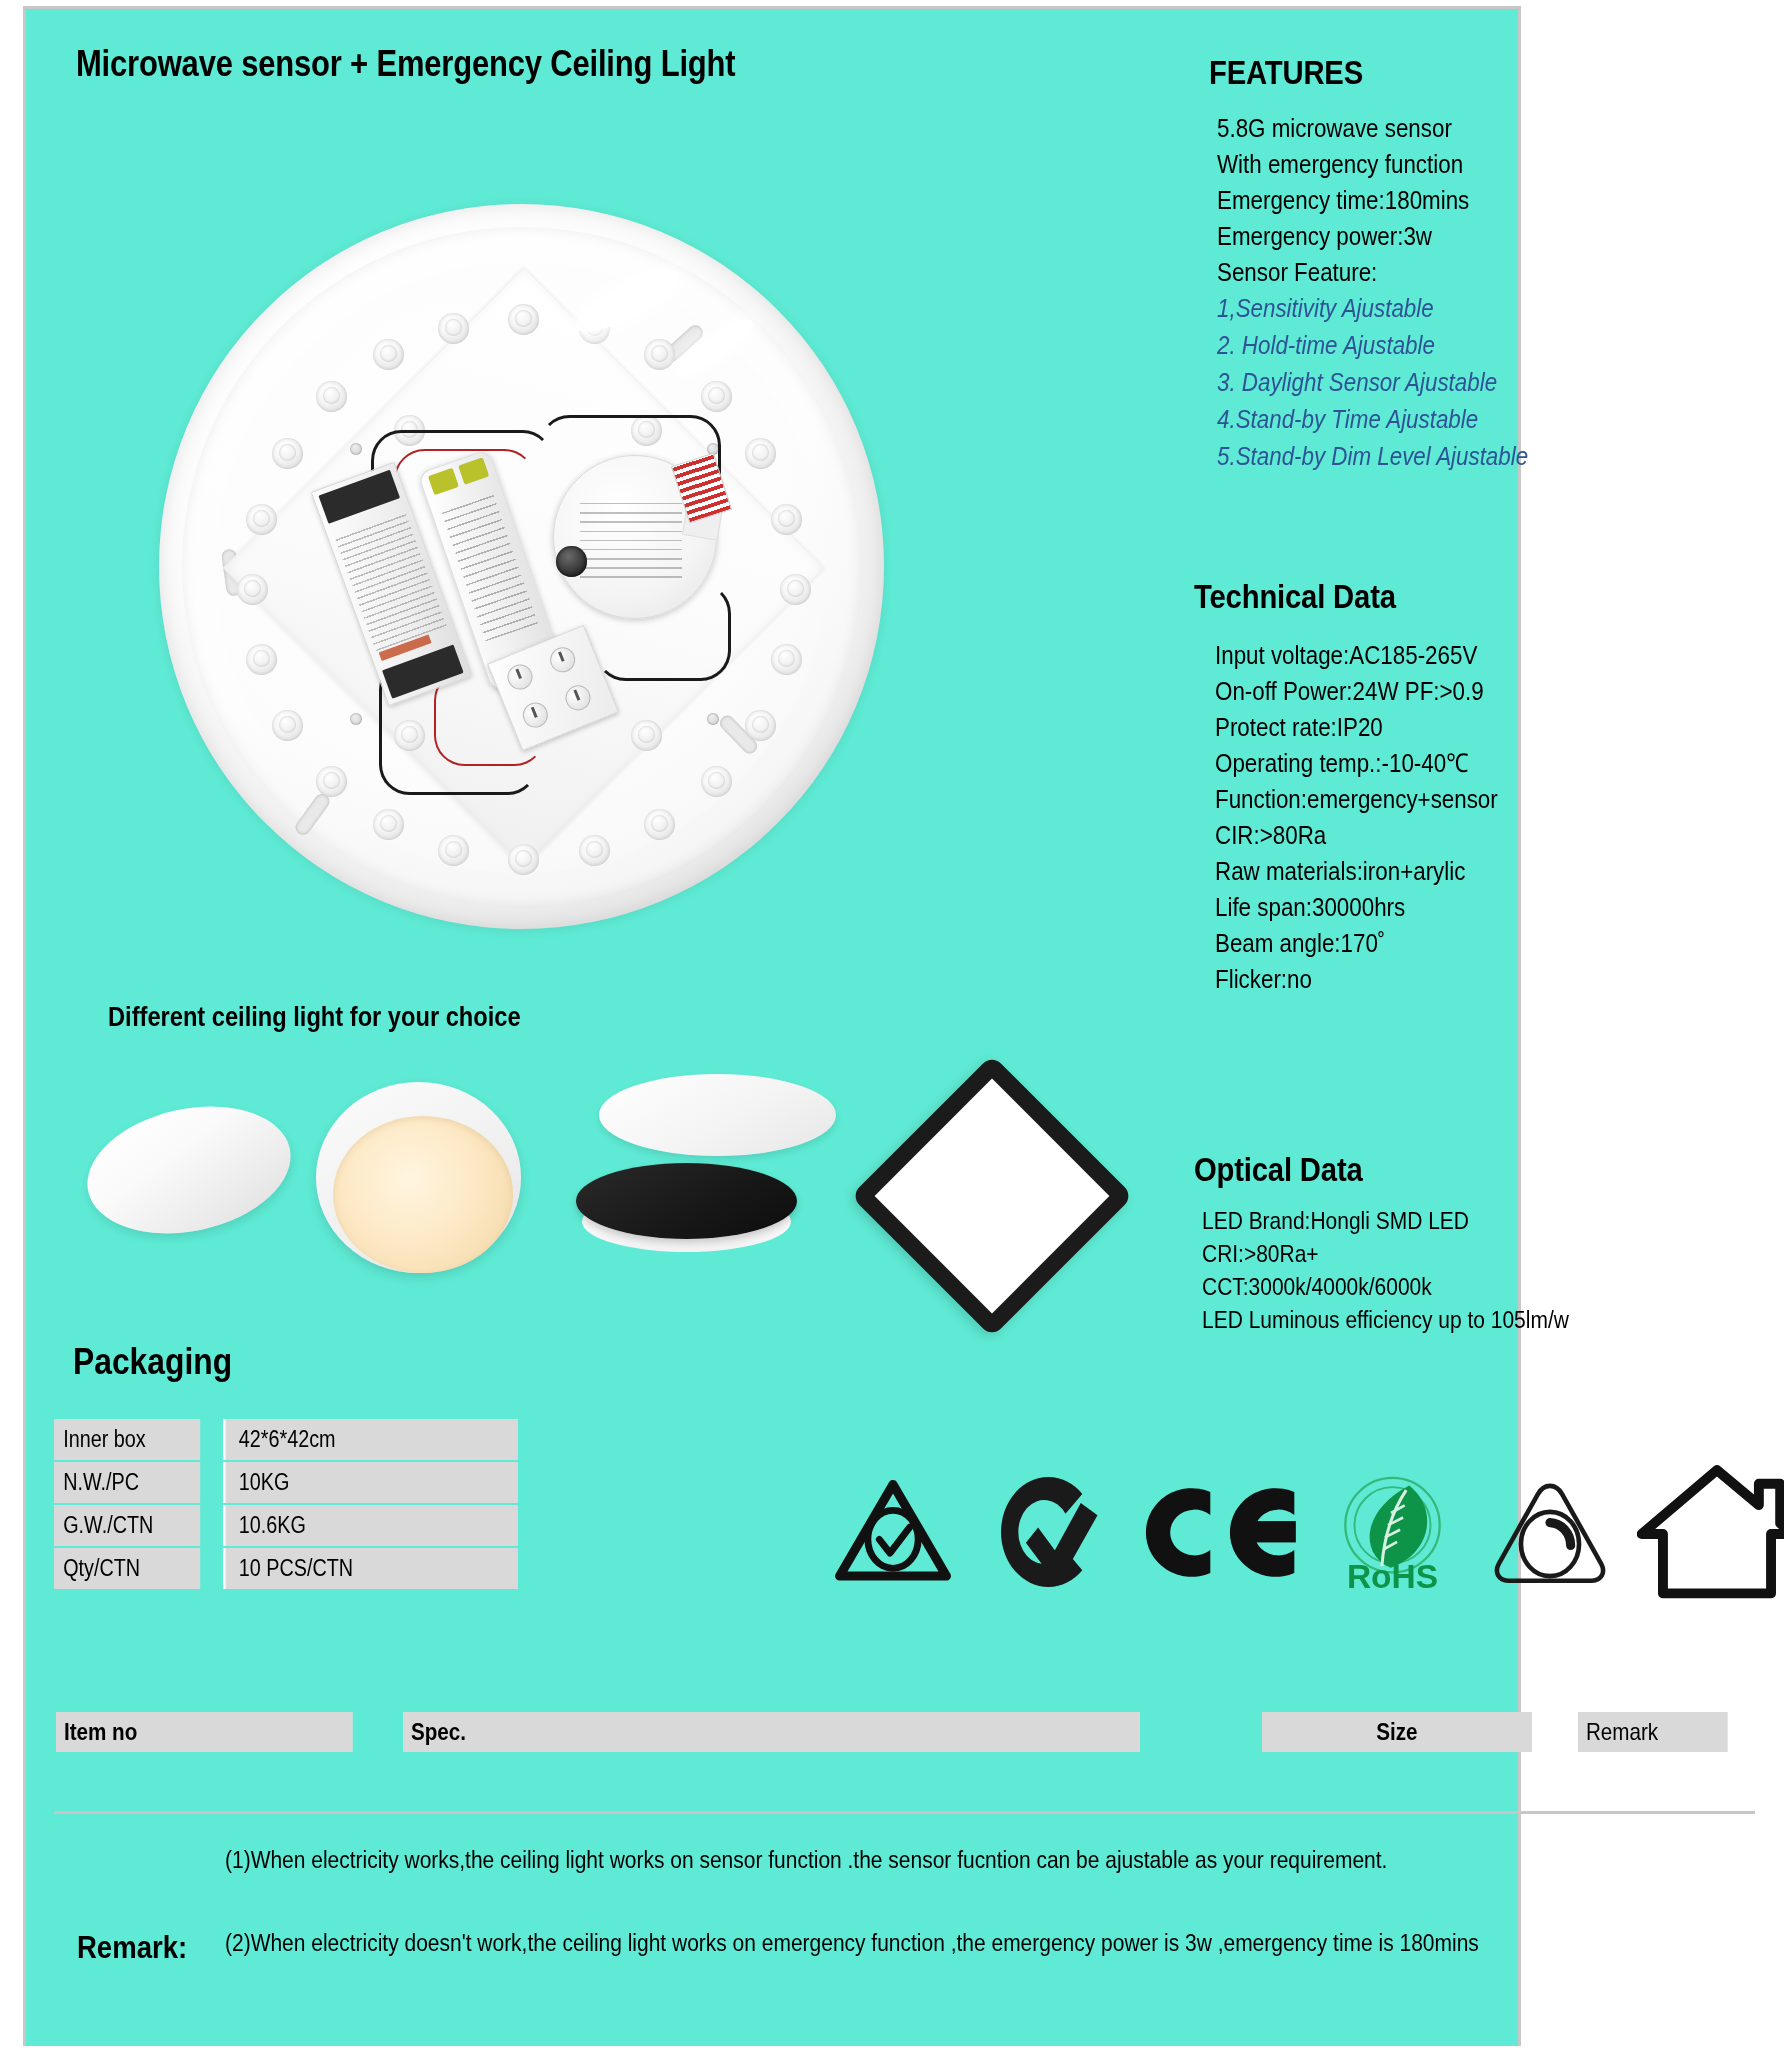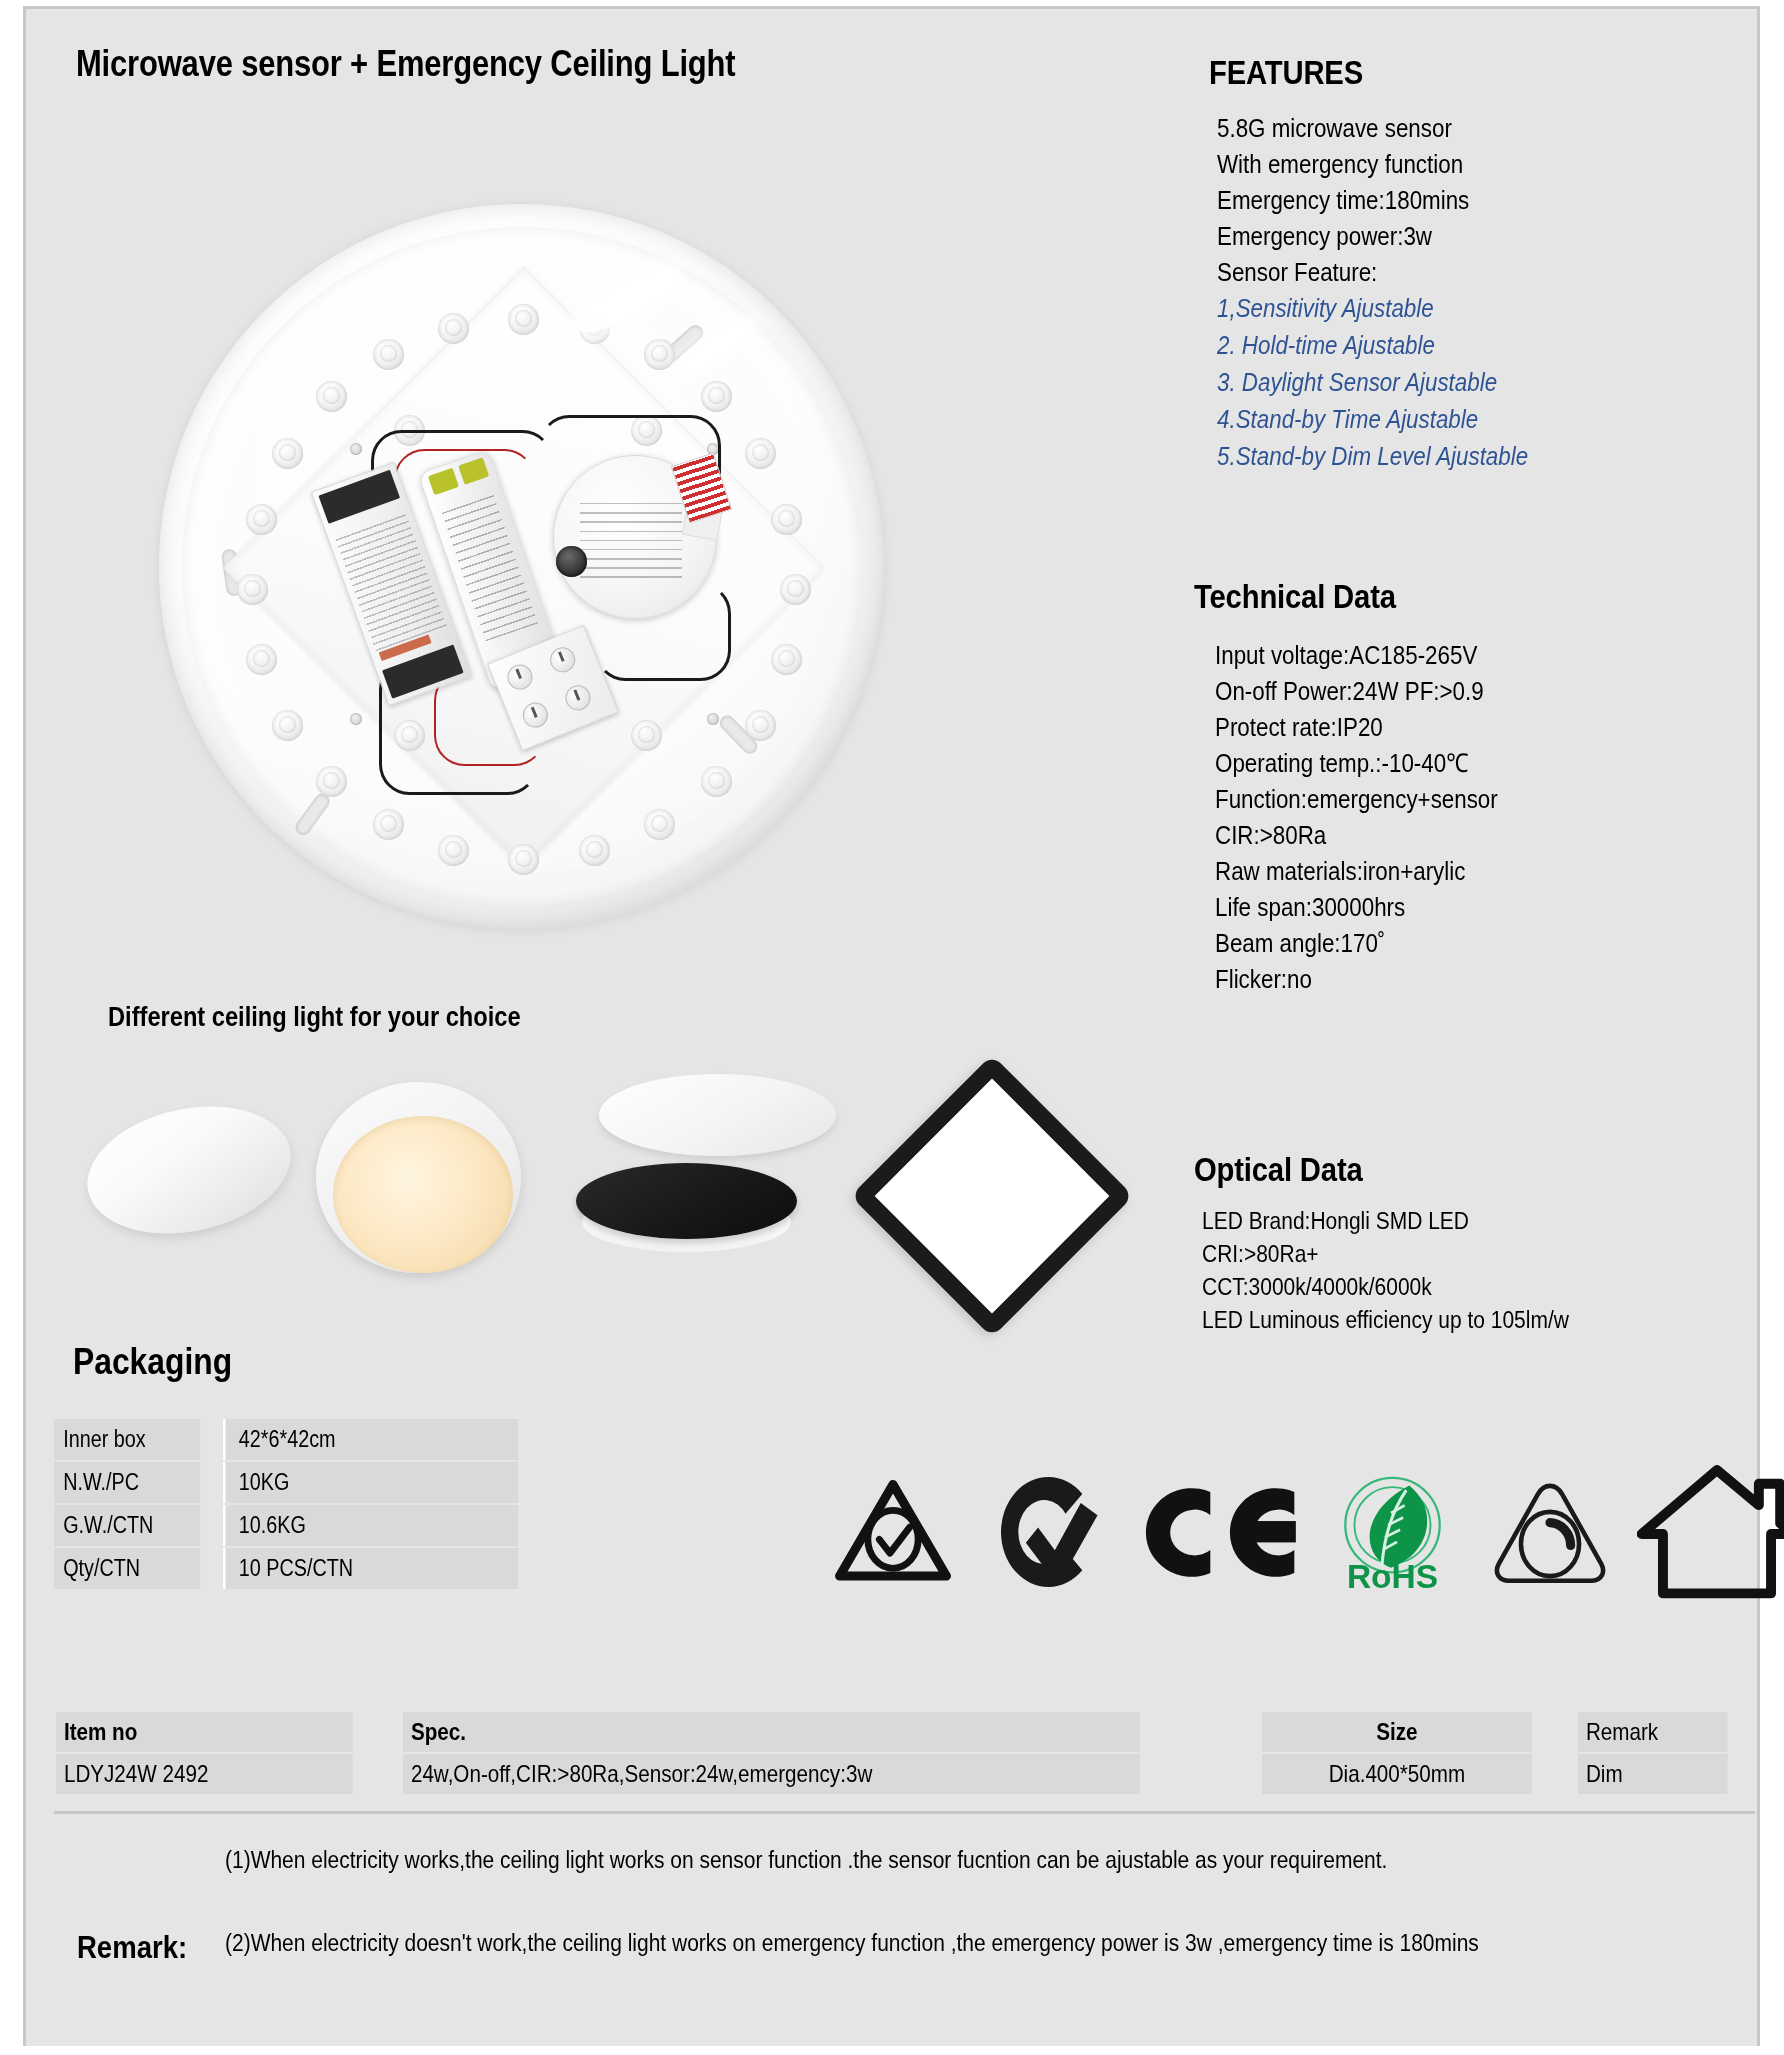--- a/index.html
+++ b/index.html
@@ -4,23 +4,23 @@
 <title>Product Spec Sheet</title>
 <style>
   html,body{margin:0;padding:0;background:#ffffff;}
   body{
     width:1785px;height:2056px;position:relative;overflow:hidden;
     font-family:"Liberation Sans","DejaVu Sans",sans-serif;
     color:#000;
     -webkit-font-smoothing:antialiased;
   }
   .page{
-    position:absolute;left:23px;top:6.1px;width:1737px;height:2040px;
+    position:absolute;left:23px;top:6.1px;width:1498px;height:2040px;
     border-left:3.1px solid #c7c7c7;border-top:3.1px solid #c7c7c7;border-right:3.1px solid #c7c7c7;
-    box-sizing:border-box;background:#e5e5e5;
+    box-sizing:border-box;background:#5eead4;
   }
 
   
   .cond{font-family:"Liberation Sans Narrow","Liberation Sans",sans-serif;transform:scaleX(.86);transform-origin:left center;}
   .b{font-weight:bold;}
 
   
   #main-title{
     position:absolute;left:50px;top:34px;width:916px;
     font-size:36px;font-weight:bold;letter-spacing:-0.2px;white-space:nowrap;
@@ -497,26 +497,20 @@
   </div>
 
   <table id="spec-table">
     <tbody>
         <tr>
       <td class="c-item cond b">Item no</td>
       <td class="c-spec cond b">Spec.</td>
       <td class="c-size cond b">Size</td>
       <td class="c-rem cond">Remark</td>
     </tr>
-    <tr>
-      <td class="c-item cond">LDYJ24W 2492</td>
-      <td class="c-spec cond">24w,On-off,CIR:&gt;80Ra,Sensor:24w,emergency:3w</td>
-      <td class="c-size cond">Dia.400*50mm</td>
-      <td class="c-rem cond">Dim</td>
-    </tr>
   </tbody>
     </table>
 
   <div id="remark-block">
     <div id="remark-label" class="cond">Remark:</div>
     <div id="remark-body">
       <p class="remark-para cond">(1)When electricity works,the ceiling light works on sensor function .the sensor fucntion can be ajustable as your requirement.</p>
       <p class="remark-para cond">(2)When electricity doesn't work,the ceiling light works on emergency function ,the emergency power is 3w ,emergency time is 180mins</p>
     </div>
   </div>

